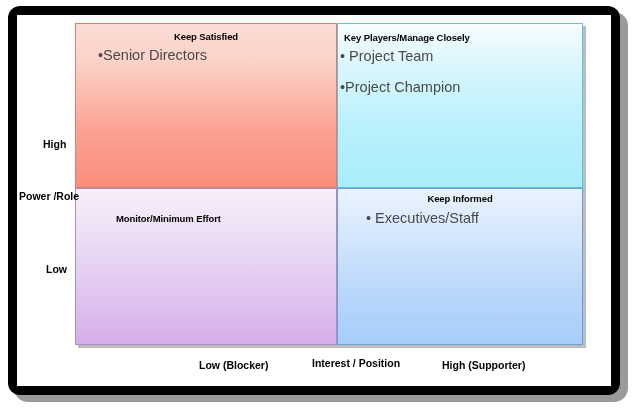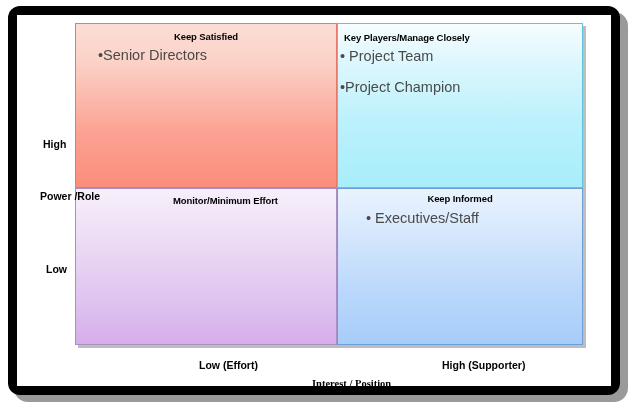--- a/index.html
+++ b/index.html
@@ -96,21 +96,21 @@
     width: 100%;
     text-align: center;
     font-size: 9.5px;
     font-weight: bold;
     color: #000000;
     top: 7px;
     letter-spacing: -0.1px;
   }
   .q-tl .q-title { top: 7px; }
   .q-tr .q-title { top: 8px; text-align: left; padding-left: 6px; box-sizing: border-box; }
-  .q-bl .q-title { top: 6px; text-align: left; padding-left: 60px; box-sizing: border-box; margin-left: 37px; }
+  .q-bl .q-title { top: 24px; text-align: left; padding-left: 40px; box-sizing: border-box; }
   .q-br .q-title { top: 4px; text-align: center; padding-left: 0px; }
 
   .q-list {
     position: absolute;
     left: 0; right: 0;
     margin: 0;
     padding: 0;
     list-style: none;
   }
   .q-tl .q-list { top: 24px; padding-left: 22px; }
@@ -133,25 +133,25 @@
 
   
   .ax-label {
     position: absolute;
     font-size: 10.5px;
     font-weight: bold;
     color: #000000;
     white-space: nowrap;
   }
   .lbl-high   { left: 26px;  top: 95px; margin-top: 28px; }
-  .lbl-power  { left: 2px;   top: 175px; margin-left: 21px; }
+  .lbl-power  { left: 2px;   top: 175px; }
   .lbl-low-y  { left: 29px;  top: 248px; }
   .lbl-low-x  { left: 182px; top: 344px; }
   .lbl-high-x { left: 425px; top: 344px; }
-  .lbl-xaxis  { left: 295px; top: 363px; font-family: Liberation Serif, serif; }
+  .lbl-xaxis  { left: 295px; top: 342px; }
 </style>
 </head>
 <body>
 
 <div id="screen">
 
   <div class="frame-shadow"></div>
   <div class="frame"></div>
 
   <div class="canvas">
@@ -184,18 +184,18 @@
         <ul class="q-list">
           <li class="q-item"><span class="bullet loose">•</span><span>Executives/Staff</span></li>
         </ul>
       </div>
 
     </div>
 
     <div class="ax-label lbl-high">High</div>
     <div class="ax-label lbl-power">Power /Role</div>
     <div class="ax-label lbl-low-y">Low</div>
-    <div class="ax-label lbl-low-x">Low (Effort)</div>
+    <div class="ax-label lbl-low-x">Low (Blocker)</div>
     <div class="ax-label lbl-high-x">High (Supporter)</div>
     <div class="ax-label lbl-xaxis">Interest  / Position</div>
 
   </div>
 </div>
 
 </body></html>

